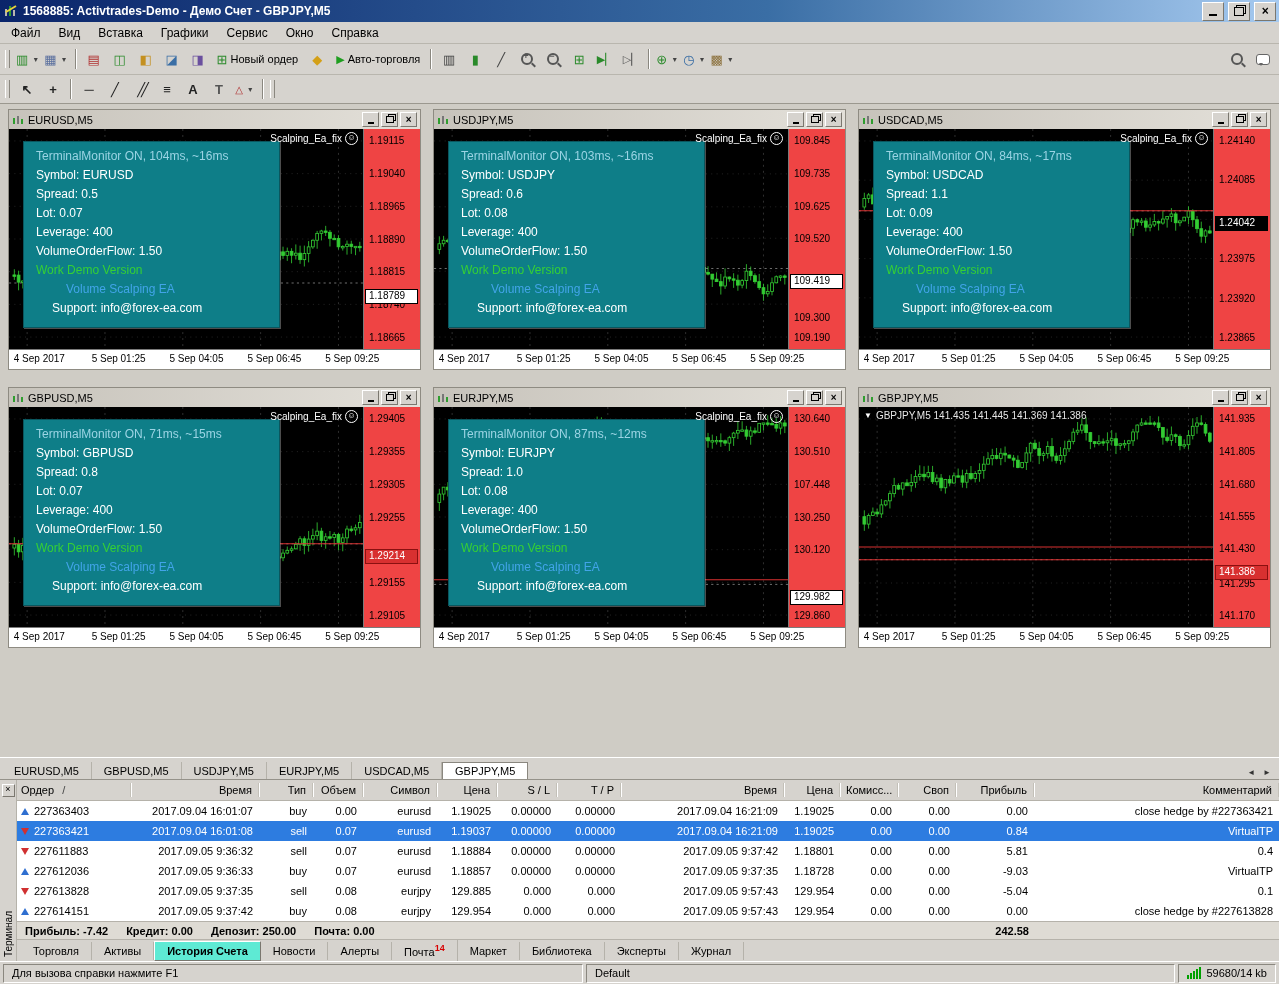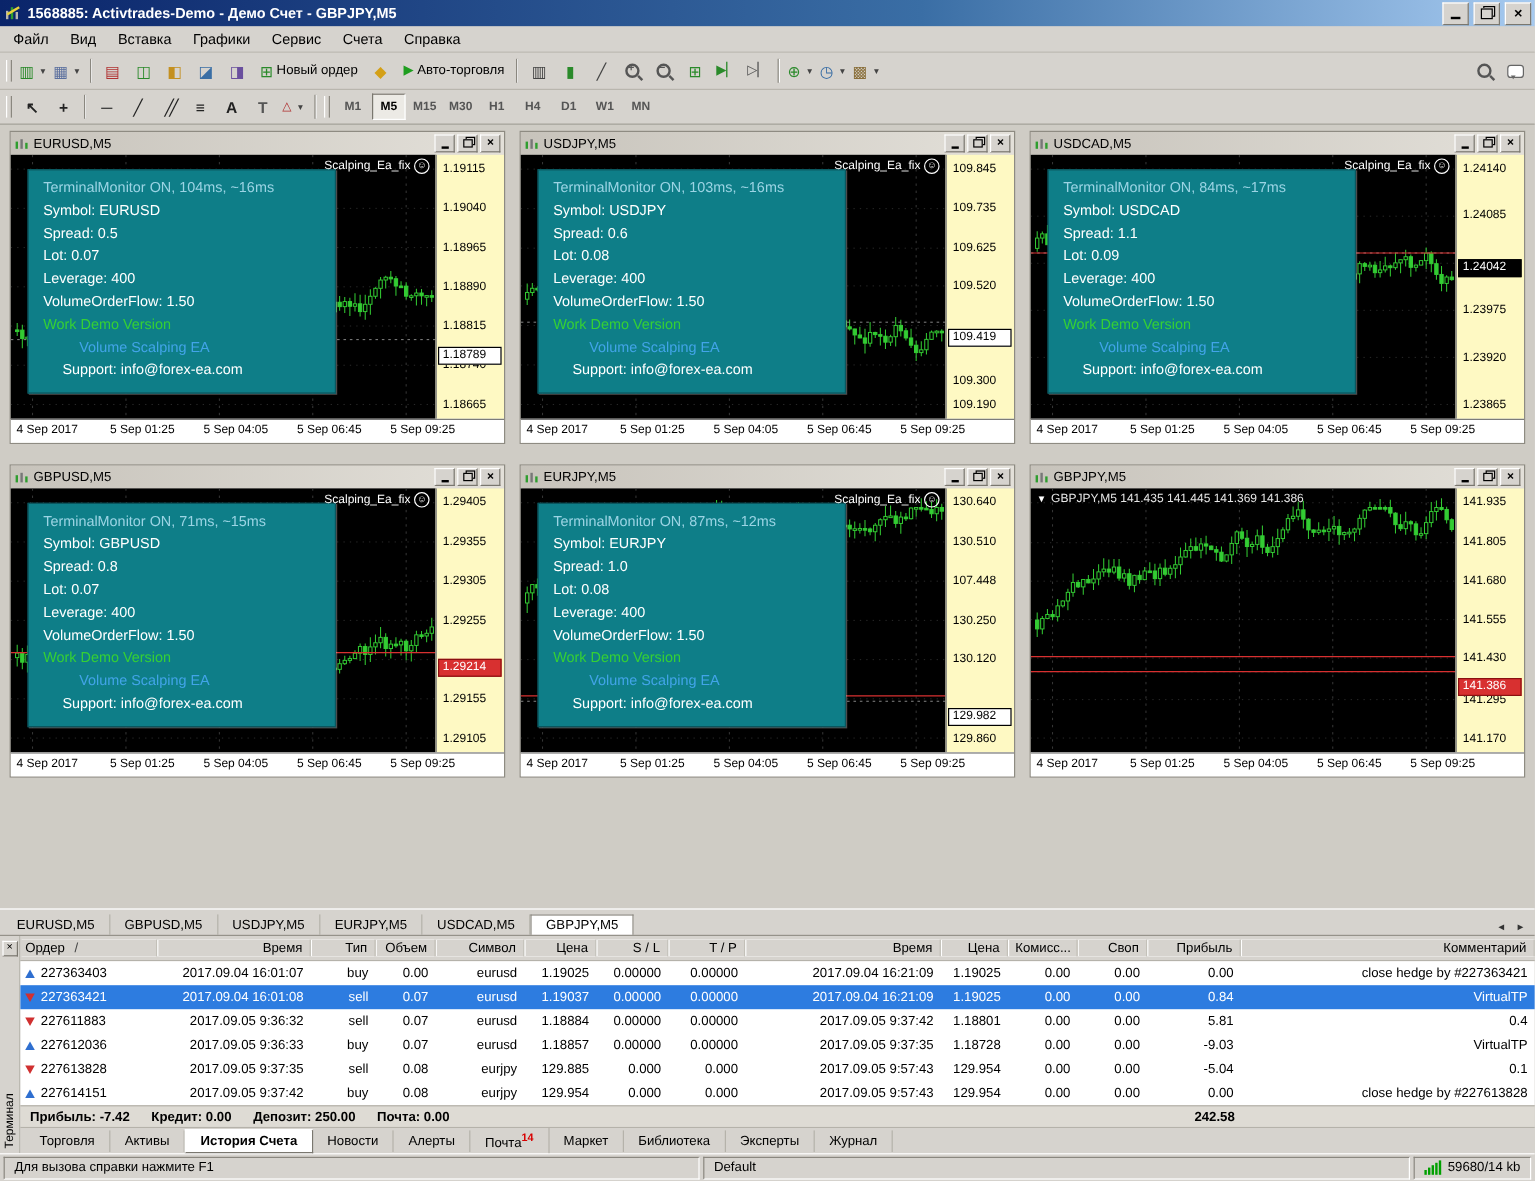--- a/index.html
+++ b/index.html
@@ -55,21 +55,21 @@
   .cw-btns{display:flex;gap:2px;}
   .cw-btn{width:15px;height:13px;background:#d6d3ce;border:1px solid;border-color:#fff #7a776f #7a776f #fff;
     display:grid;place-items:center;color:#000;}
   .cw-btn .g-min{width:6px;height:2px;margin-top:6px;}
   .cw-btn .g-res{width:6px;height:5px;}
   .cw-btn .g-x{font-size:10px;line-height:8px;}
   .chart-body{flex:1;display:flex;flex-direction:column;min-height:0;}
   .chart-row{flex:1;display:flex;min-height:0;}
   .chart-canvas{flex:1;position:relative;background:#000;min-width:0;overflow:hidden;}
   .chart-canvas svg{position:absolute;inset:0;width:100%;height:100%;}
-  .price-scale{width:56px;background:#fef9c3;border-left:1px solid #7b7b7b;position:relative;font-size:10px;color:#000;}
+  .price-scale{width:56px;background:#ef4444;border-left:1px solid #7b7b7b;position:relative;font-size:10px;color:#000;}
   .tick{position:absolute;left:5px;white-space:nowrap;}
   .price-box{position:absolute;left:1px;right:2px;height:13px;line-height:12px;padding-left:3px;font-size:10px;border:1px solid #000;margin-top:12px;}
   .pb-white{background:#fff;color:#000;}
   .pb-black{background:#000;color:#fff;}
   .pb-red{background:#d83030;color:#fff;border-color:#8a1010;}
   .time-axis{height:19px;background:#fff;border-top:1px solid #7b7b7b;position:relative;font-size:10px;color:#000;}
   .time-axis span{position:absolute;top:3px;white-space:nowrap;}
 
   .ea-panel{position:absolute;left:14px;top:12px;width:72%;height:180px;background:#0e7e88;
     border:1px solid #0a565e;box-shadow:1px 1px 0 rgba(220,220,220,.35);padding-top:5px;font-size:12px;}
@@ -108,21 +108,21 @@
   #tblBody{background:#fff;}
   .trow.selected{background:#2d7ce0;color:#fff;}
   .tri{width:0;height:0;display:inline-block;}
   .tri-buy{border-left:4px solid transparent;border-right:4px solid transparent;border-bottom:7px solid #2f6fd0;}
   .tri-sell{border-left:4px solid transparent;border-right:4px solid transparent;border-top:7px solid #d03030;}
   .summary{height:20px;background:#dedbd4;border-top:1px solid #b5b2aa;display:flex;align-items:center;gap:18px;
     padding-left:8px;font-size:11px;font-weight:bold;position:relative;}
   .summary .total{position:absolute;right:250px;}
   .bottom-tabs{height:21px;background:#d6d3ce;border-top:1px solid #b5b2aa;display:flex;align-items:center;padding-left:4px;}
   .bottom-tab{font-size:11px;color:#000;padding:3px 12px;border-right:1px solid #b5b2aa;position:relative;}
-  .bottom-tab.active{background:#ffffff;border:1px solid;border-color:#fff #7a776f #7a776f #fff;font-weight:bold;text-align:center;}
+  .bottom-tab.active{background:#5eead4;border:1px solid;border-color:#fff #7a776f #7a776f #fff;font-weight:bold;text-align:center;}
   .mail-badge{color:#d80000;font-size:9px;font-weight:bold;}
 
   
   .statusbar{height:22px;display:flex;align-items:center;gap:3px;padding:0 3px;background:#d6d3ce;border-top:1px solid #fff;}
   .sb-panel{height:17px;line-height:16px;font-size:11px;padding:0 8px;color:#000;
     border:1px solid;border-color:#8a877f #fff #fff #8a877f;white-space:nowrap;overflow:hidden;}
   .sb-help{width:562px;}
   .sb-mid{flex:1;}
   .sb-traffic{display:flex;align-items:center;gap:5px;}
   .bars{display:inline-flex;align-items:flex-end;gap:1px;height:12px;}
@@ -153,21 +153,21 @@
         <i class="g-x">×</i>
       </span>
   </div>
 
   <div class="menubar" id="menubar">
       <span class="menu-item">Файл</span>
       <span class="menu-item">Вид</span>
       <span class="menu-item">Вставка</span>
       <span class="menu-item">Графики</span>
       <span class="menu-item">Сервис</span>
-      <span class="menu-item">Счета</span>
+      <span class="menu-item">Окно</span>
       <span class="menu-item">Справка</span>
     </div>
 
   <div class="toolbar tb1">
     <span class="grip"></span>
     <span class="tbtn">
         <span class="glyph" style="color:#2a8a2a;">▥</span>
         <span class="dd">▾</span>
       </span>
     <span class="tbtn">
@@ -278,31 +278,20 @@
       </span>
     <span class="tbtn">
         <span class="glyph" style="color:#555;font-weight:bold;">T</span>
       </span>
     <span class="tbtn">
         <span class="glyph" style="color:#b03030;font-size:10px;">△</span>
         <span class="dd">▾</span>
       </span>
     <span class="sep"></span>
     <span class="grip"></span>
-    <span id="tfGroup" style="display:flex;align-items:center;">
-        <span class="tf-btn">M1</span>
-        <span class="tf-btn active">M5</span>
-        <span class="tf-btn">M15</span>
-        <span class="tf-btn">M30</span>
-        <span class="tf-btn">H1</span>
-        <span class="tf-btn">H4</span>
-        <span class="tf-btn">D1</span>
-        <span class="tf-btn">W1</span>
-        <span class="tf-btn">MN</span>
-      </span>
   </div>
 
   <div class="mdi" id="mdi">
       <div class="chart-window">
         <div class="chart-titlebar">
           <span class="cw-ico"></span>
           <span class="cw-title">EURUSD,M5</span>
           <span class="cw-btns">
             <span class="cw-btn">
               <i class="g-min"></i>

